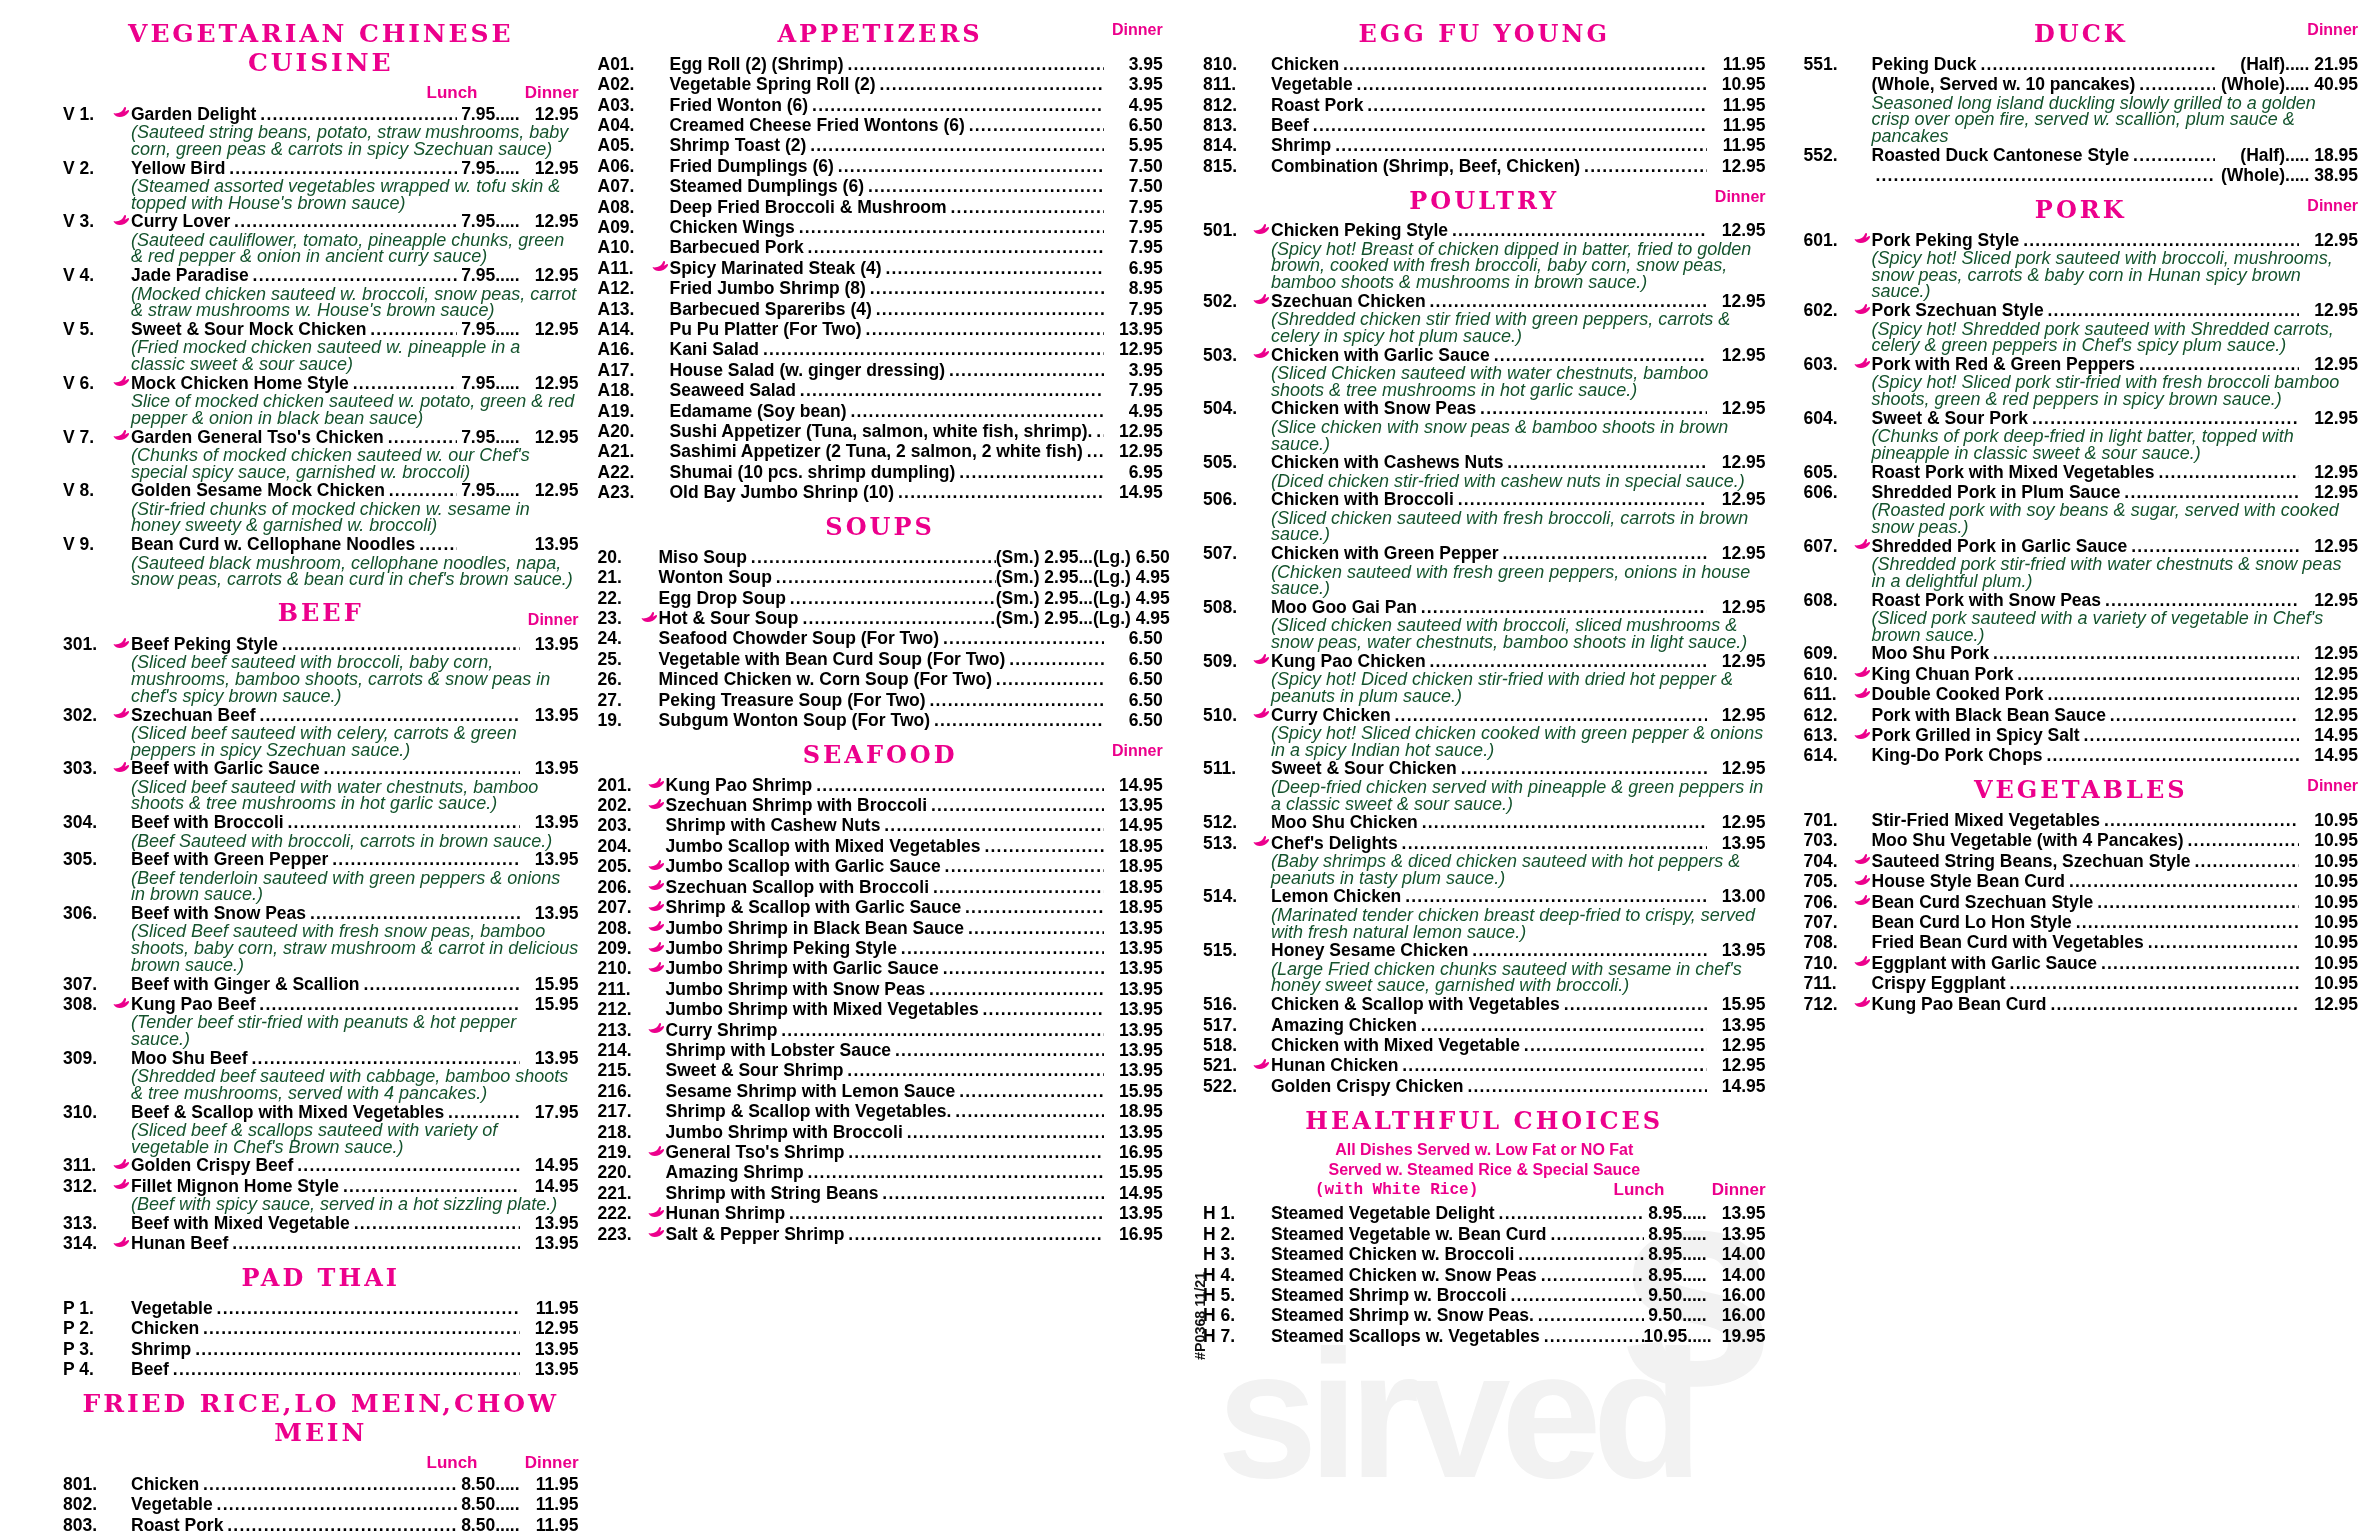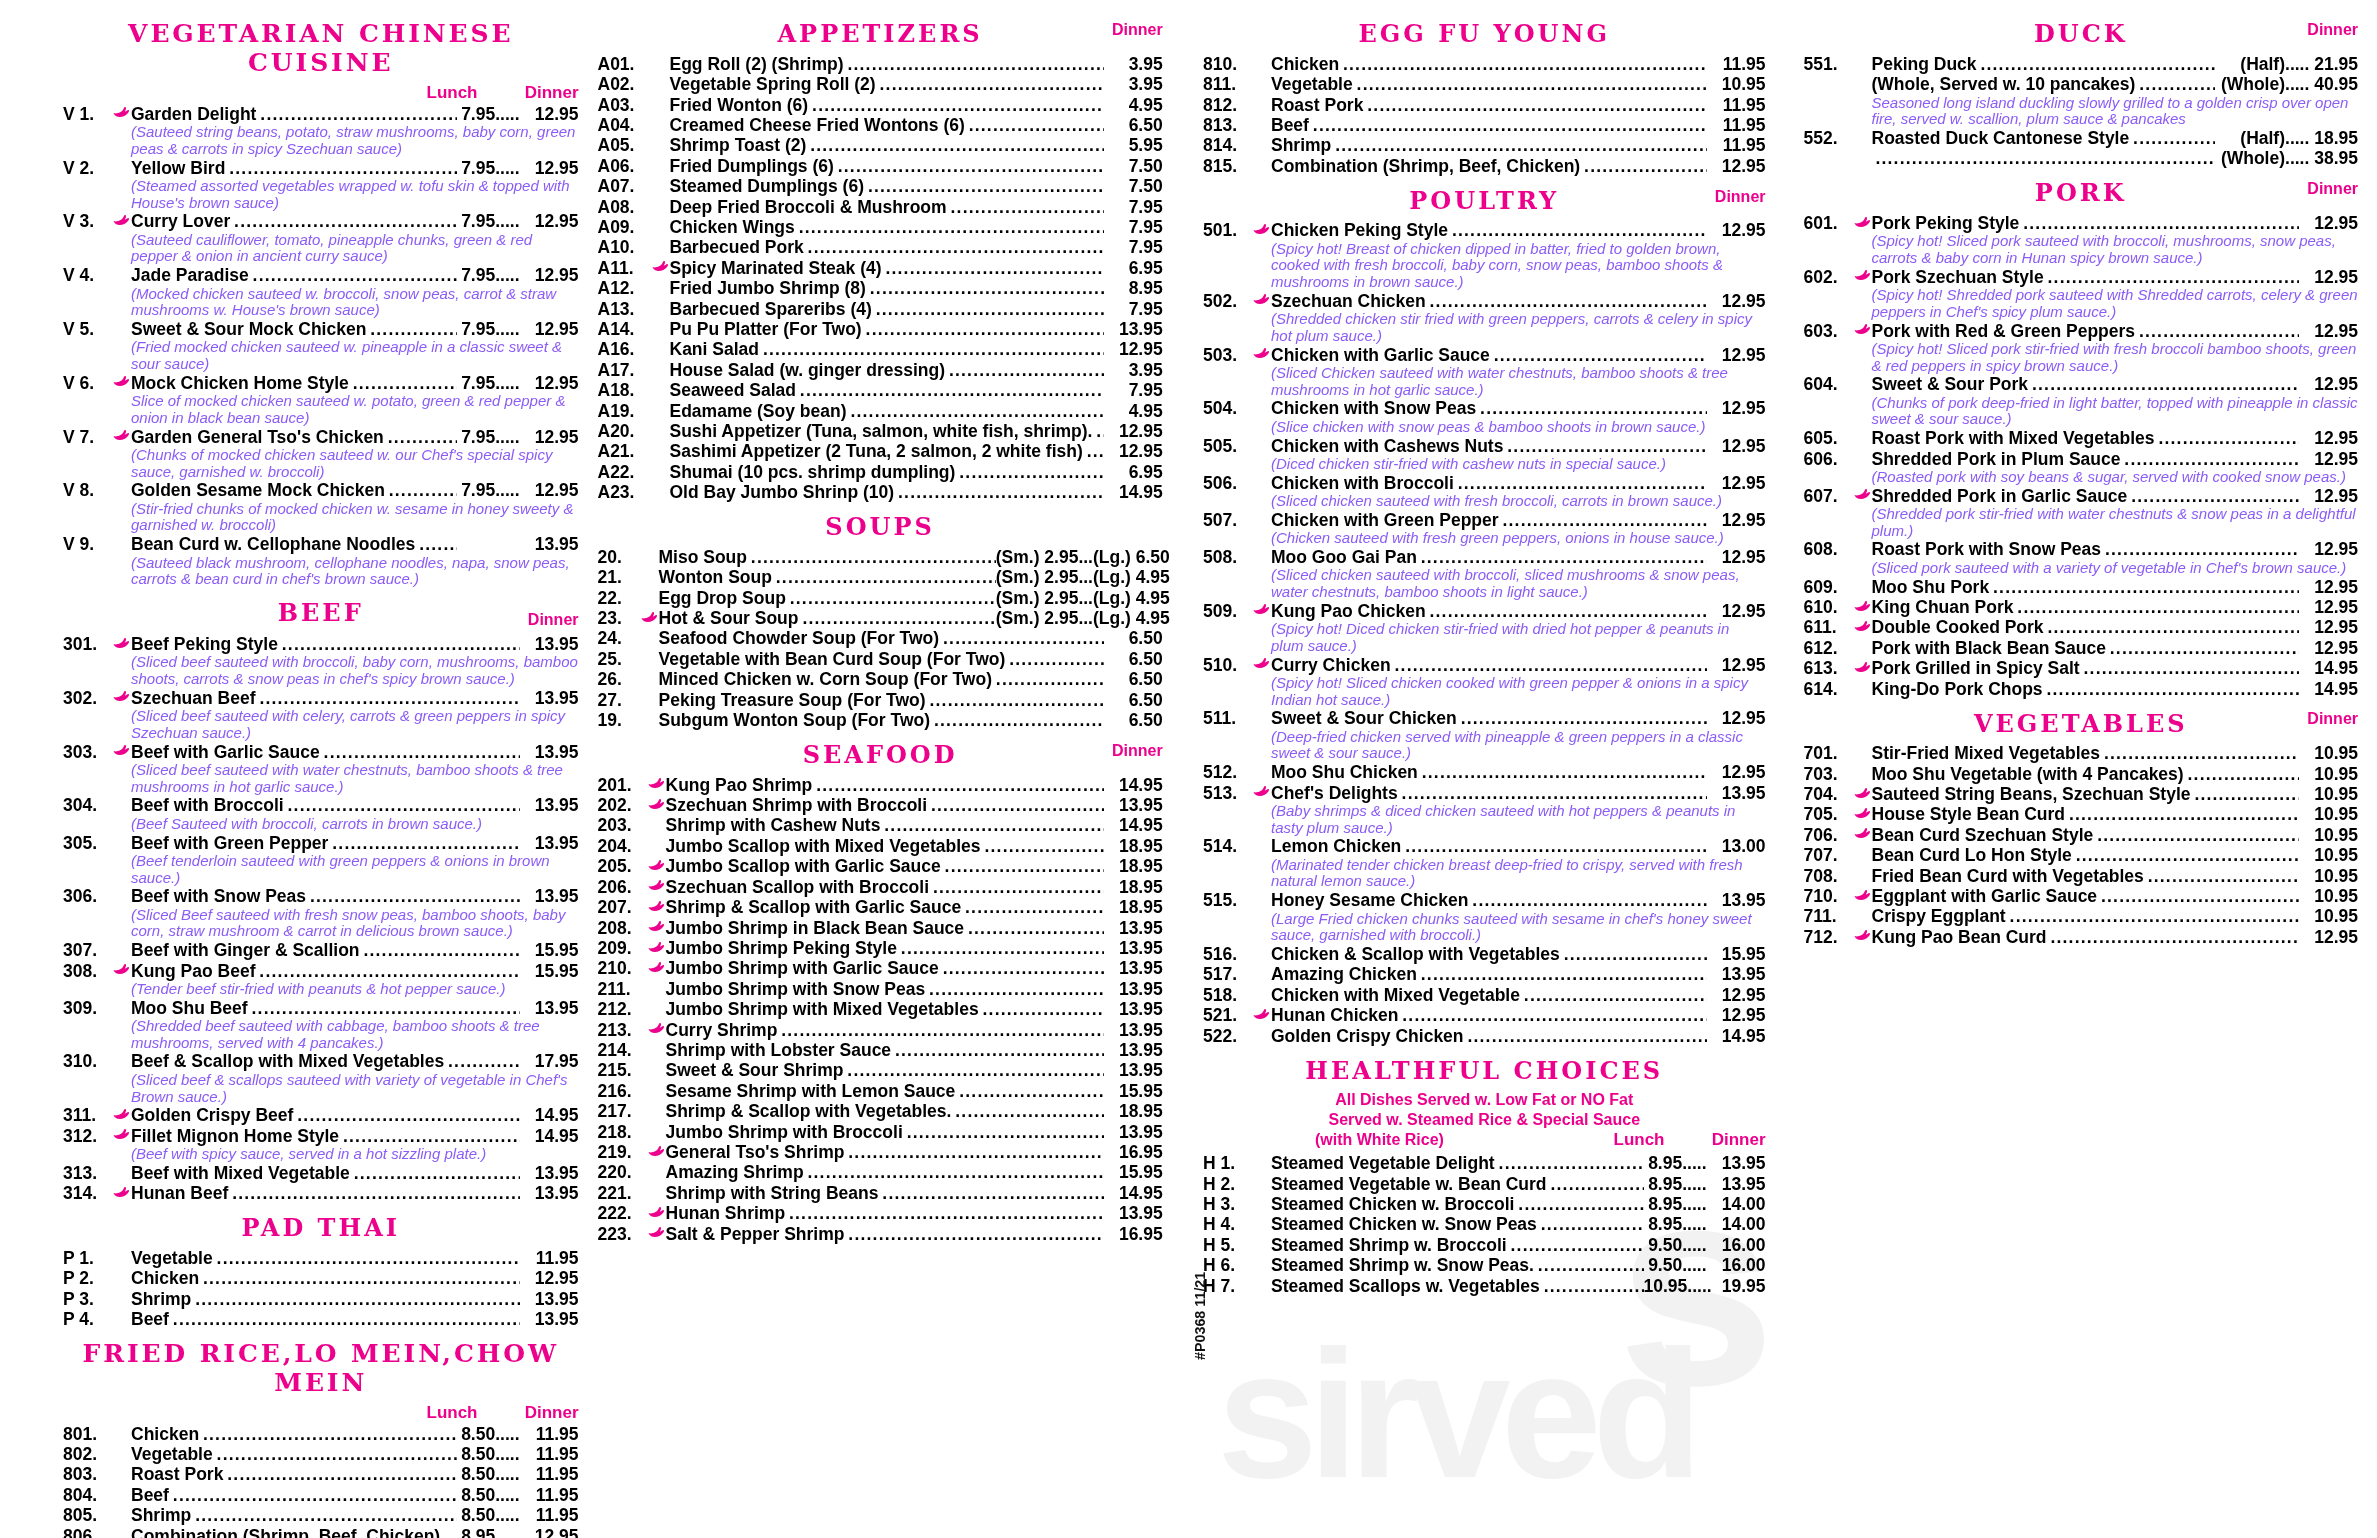--- a/index.html
+++ b/index.html
@@ -128,24 +128,24 @@
   .price {
     flex: 0 0 auto;
     text-align: right;
   }
   .price.lunch { width: 63px; }
   .price.dinner { width: 59px; text-align: right; }
   .price.one { width: 59px; }
   .price.wide { width: 143px; }
   .price.sizes { width: 167px; text-align: right; }
   .desc {
-    font-size: 15px;
+    font-size: 18px;
     line-height: 16.7px;
     font-style: italic;
-    color: #8b5cf6;
+    color: #14532d;
     font-weight: normal;
     padding-left: 68px;
     margin-bottom: 0px;
   }
   .spacer10 { height: 9.5px; }
 
   .vertcode {
     position: absolute;
     left: 1192px;
     top: 1360px;
@@ -1159,21 +1159,21 @@
         <span class="chili off"></span>
         <span class="name">Golden Crispy Chicken</span>
         <span class="dots">..........................................................................................</span>
         <span class="price one">14.95</span>
       </div>
       <div class="spacer10"></div>
       <div class="sec-head"><span class="sec-title">HEALTHFUL CHOICES</span></div>
       <div class="sec-sub">All Dishes Served w. Low Fat or NO Fat</div>
       <div class="sec-sub">Served w. Steamed Rice &amp; Special Sauce</div>
       <div class="colhdr" style="height:23px">
-        <span class="sec-sub" style="position:absolute;left:112px;top:0;">(with White Rice)</span>
+        <span class="sec-sub" style="position:absolute;left:112px;top:0;font-family:Liberation Mono, monospace;">(with White Rice)</span>
         <span class="lunch">Lunch</span>
         <span class="dinner">Dinner</span>
       </div>
       <div class="item">
         <span class="num">H 1.</span>
         <span class="chili off"></span>
         <span class="name">Steamed Vegetable Delight</span>
         <span class="dots">..........................................................................................</span>
         <span class="price lunch">8.95.....</span>
         <span class="price dinner">13.95</span>

